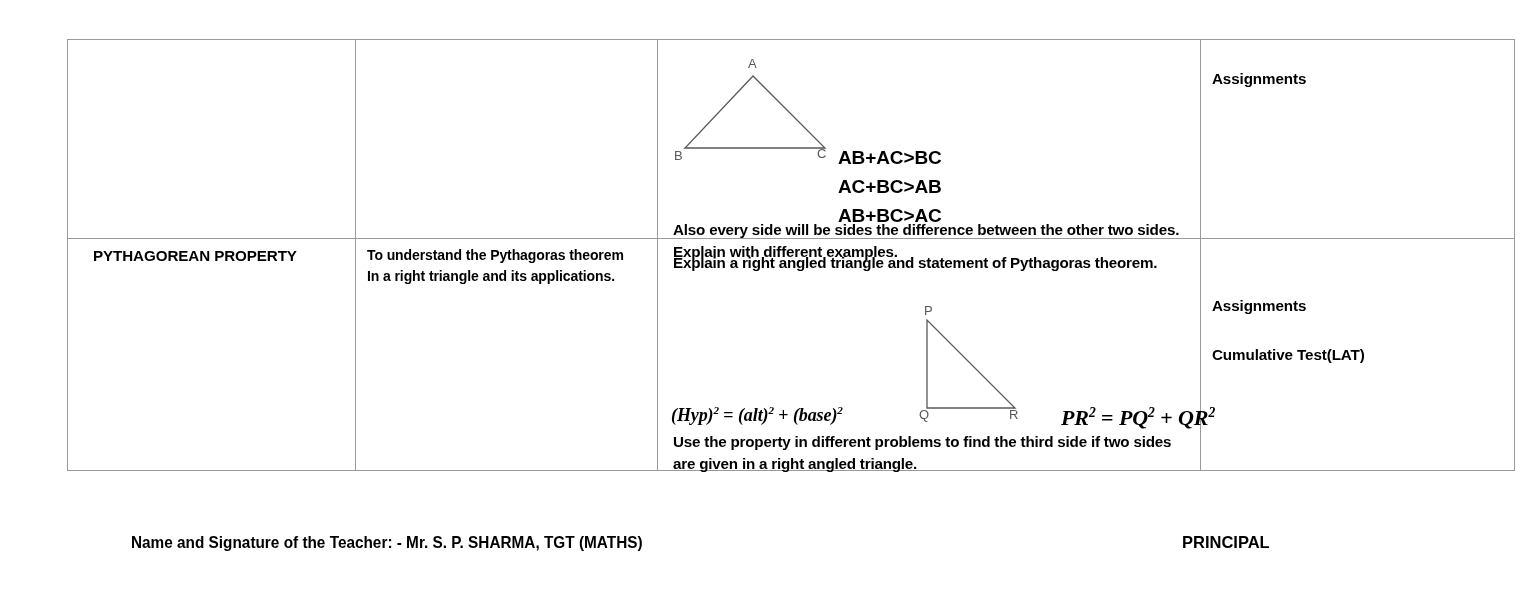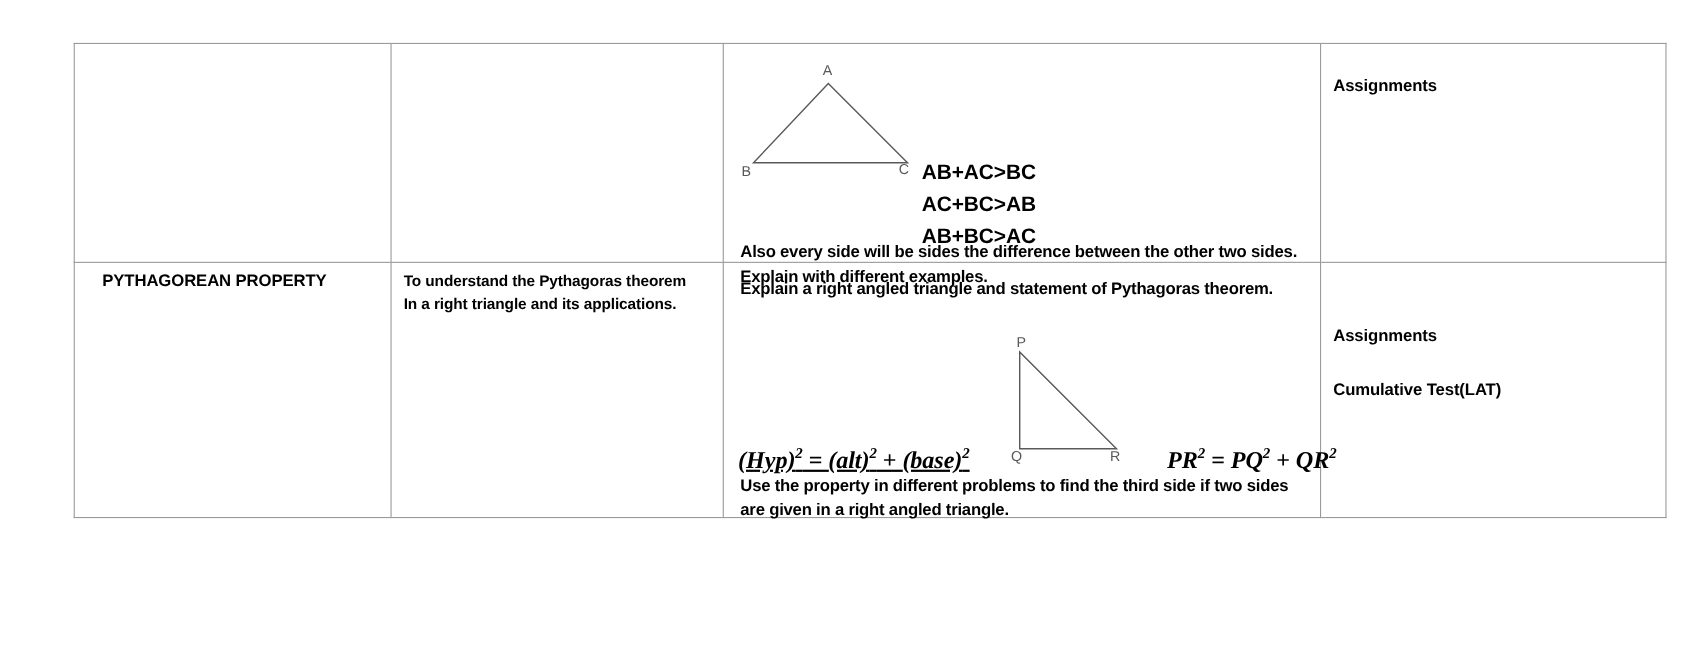--- a/index.html
+++ b/index.html
@@ -121,23 +121,22 @@
     width: 140px;
     height: 120px;
   }
   .math-left {
     position: absolute;
     left: 2px;
     top: 154px;
     font-family: "Liberation Serif", serif;
     font-weight: bold;
     font-style: italic;
-    font-size: 22px;
+    font-size: 18px;
     white-space: nowrap;
-    text-decoration: underline;
   }
   .math-right {
     position: absolute;
     left: 355px;
     top: 154px;
     font-family: "Liberation Serif", serif;
     font-weight: bold;
     font-style: italic;
     font-size: 22px;
     white-space: nowrap;
@@ -329,14 +328,18 @@
           <div class="cell-pad">
             <span class="line1">Assignments</span>
             <span class="line2">Cumulative Test(LAT)</span>
           </div>
         </td>
       </tr>
 
     </tbody>
   </table>
 
+  <div class="footer">
+    <div class="footer-teacher">Name and Signature of the Teacher: - Mr. S. P. SHARMA, TGT (MATHS)</div>
+    <div class="footer-principal">PRINCIPAL</div>
+  </div>
 
 </div>
 
 </body></html>

